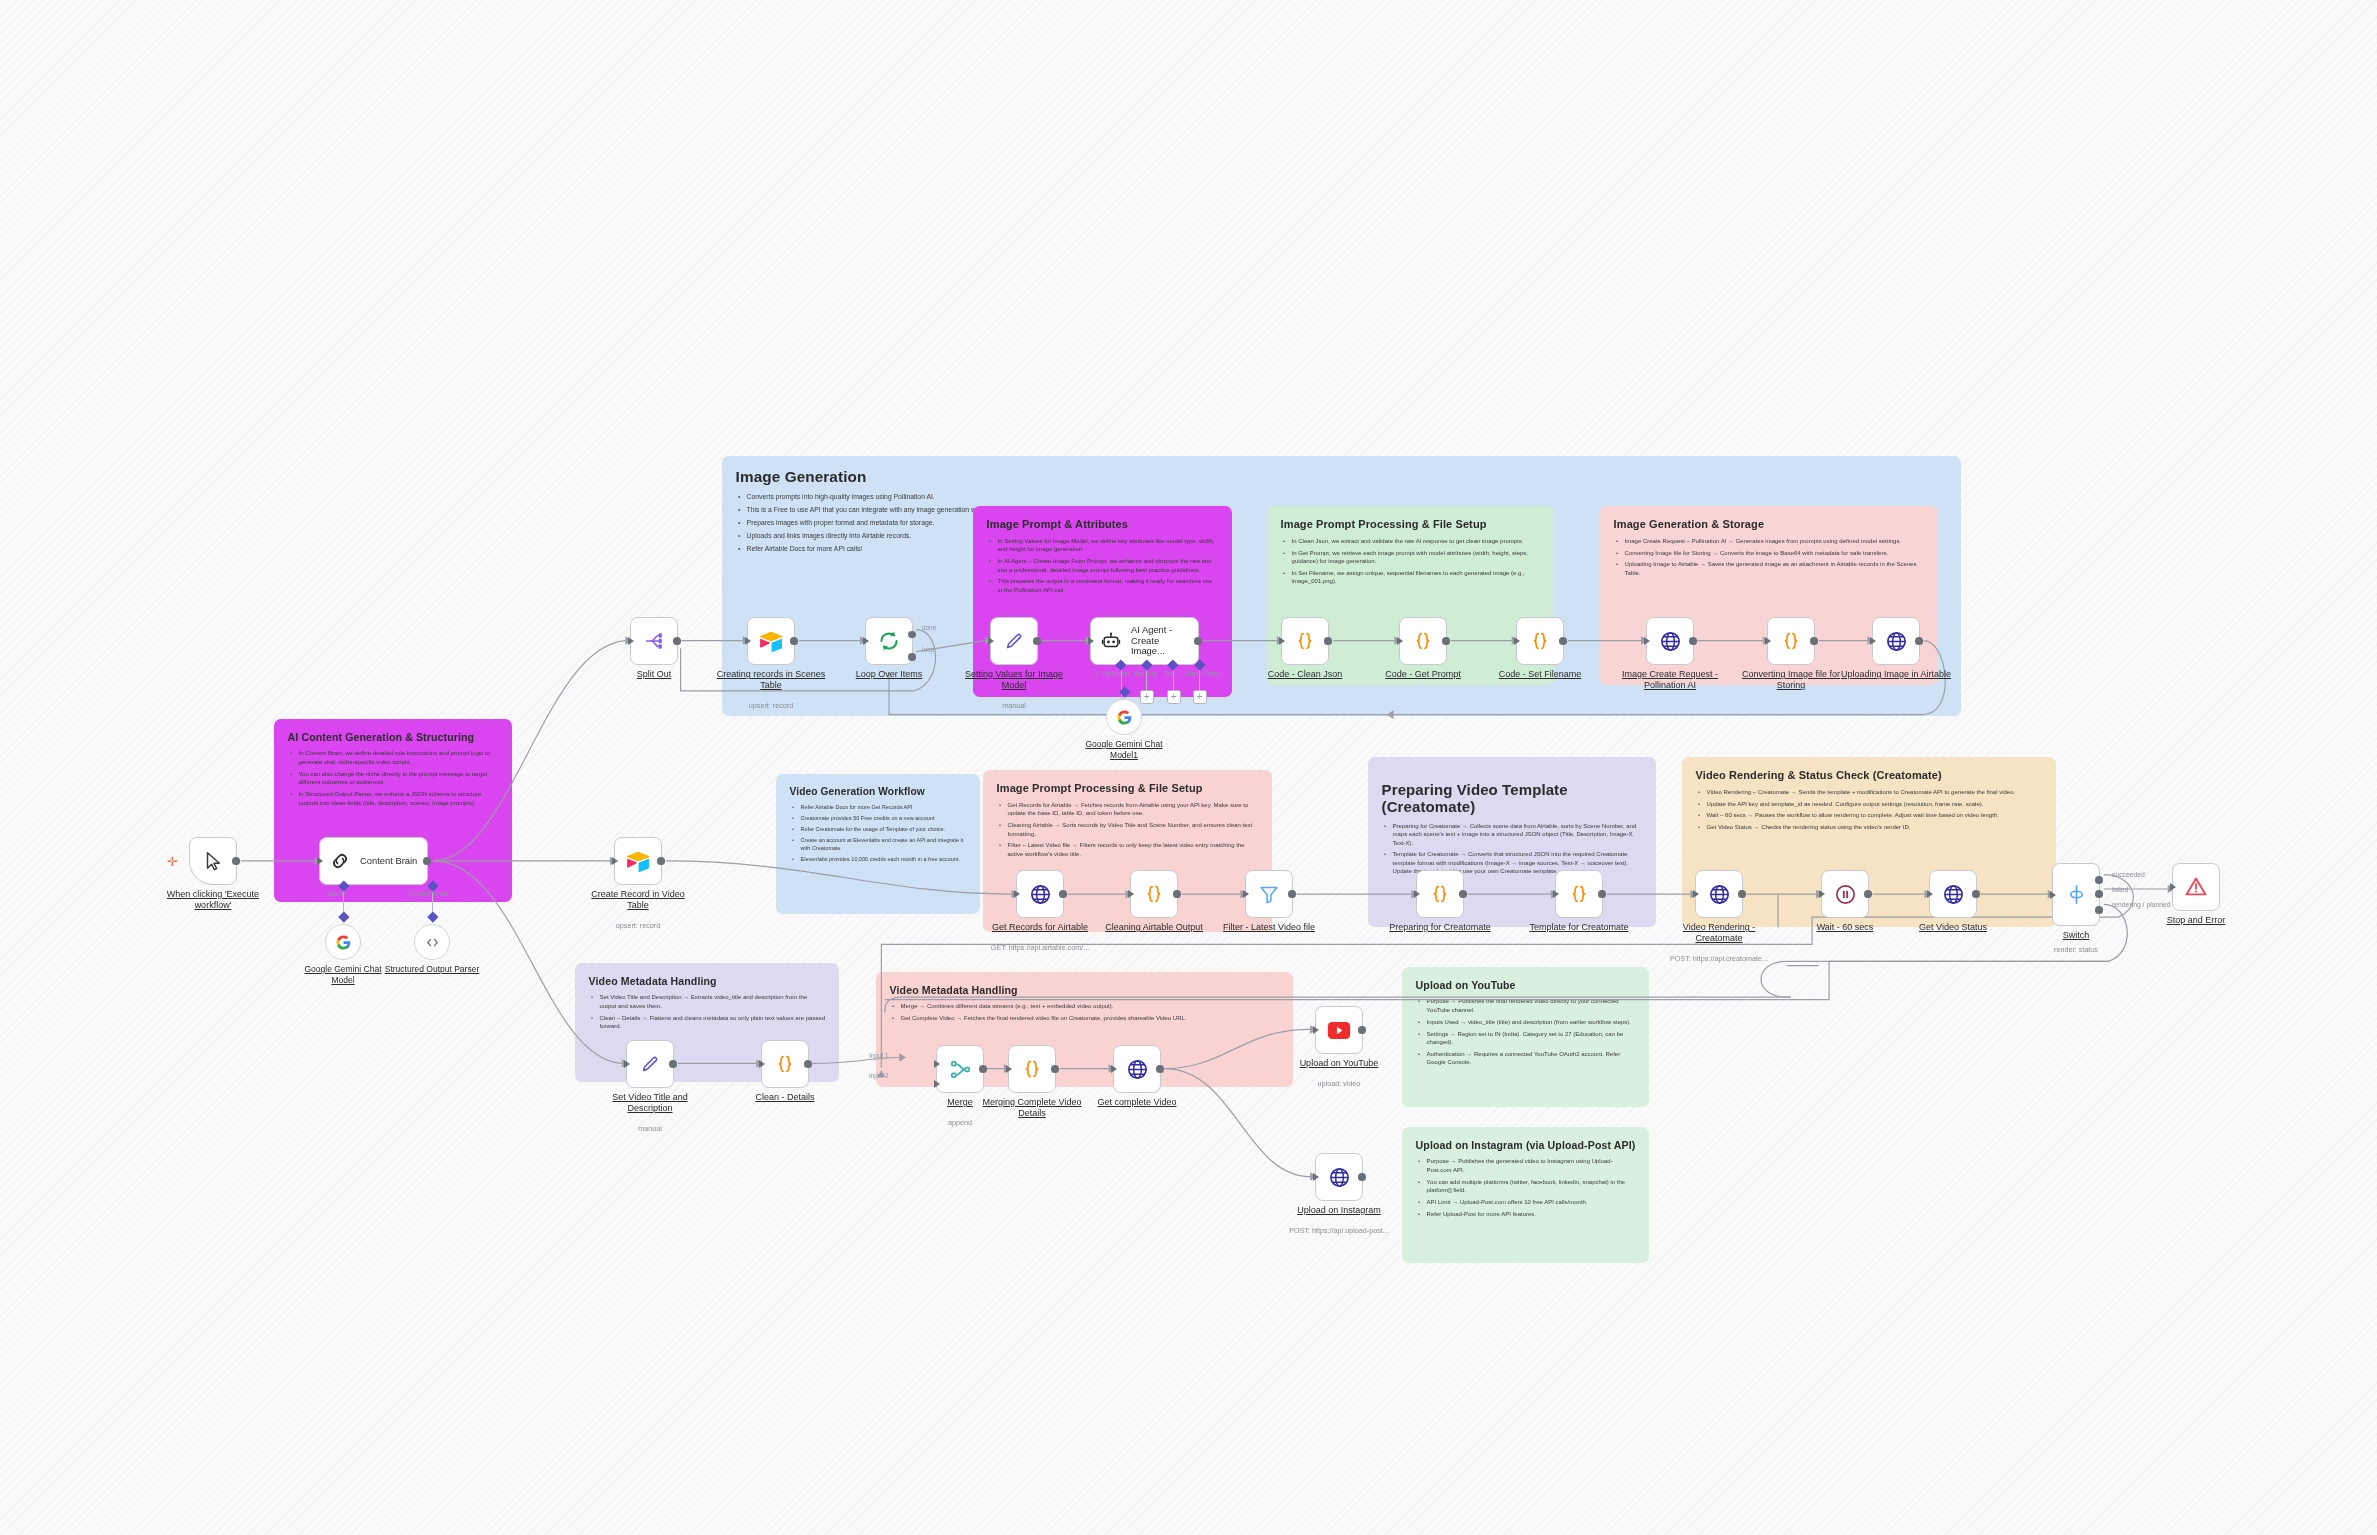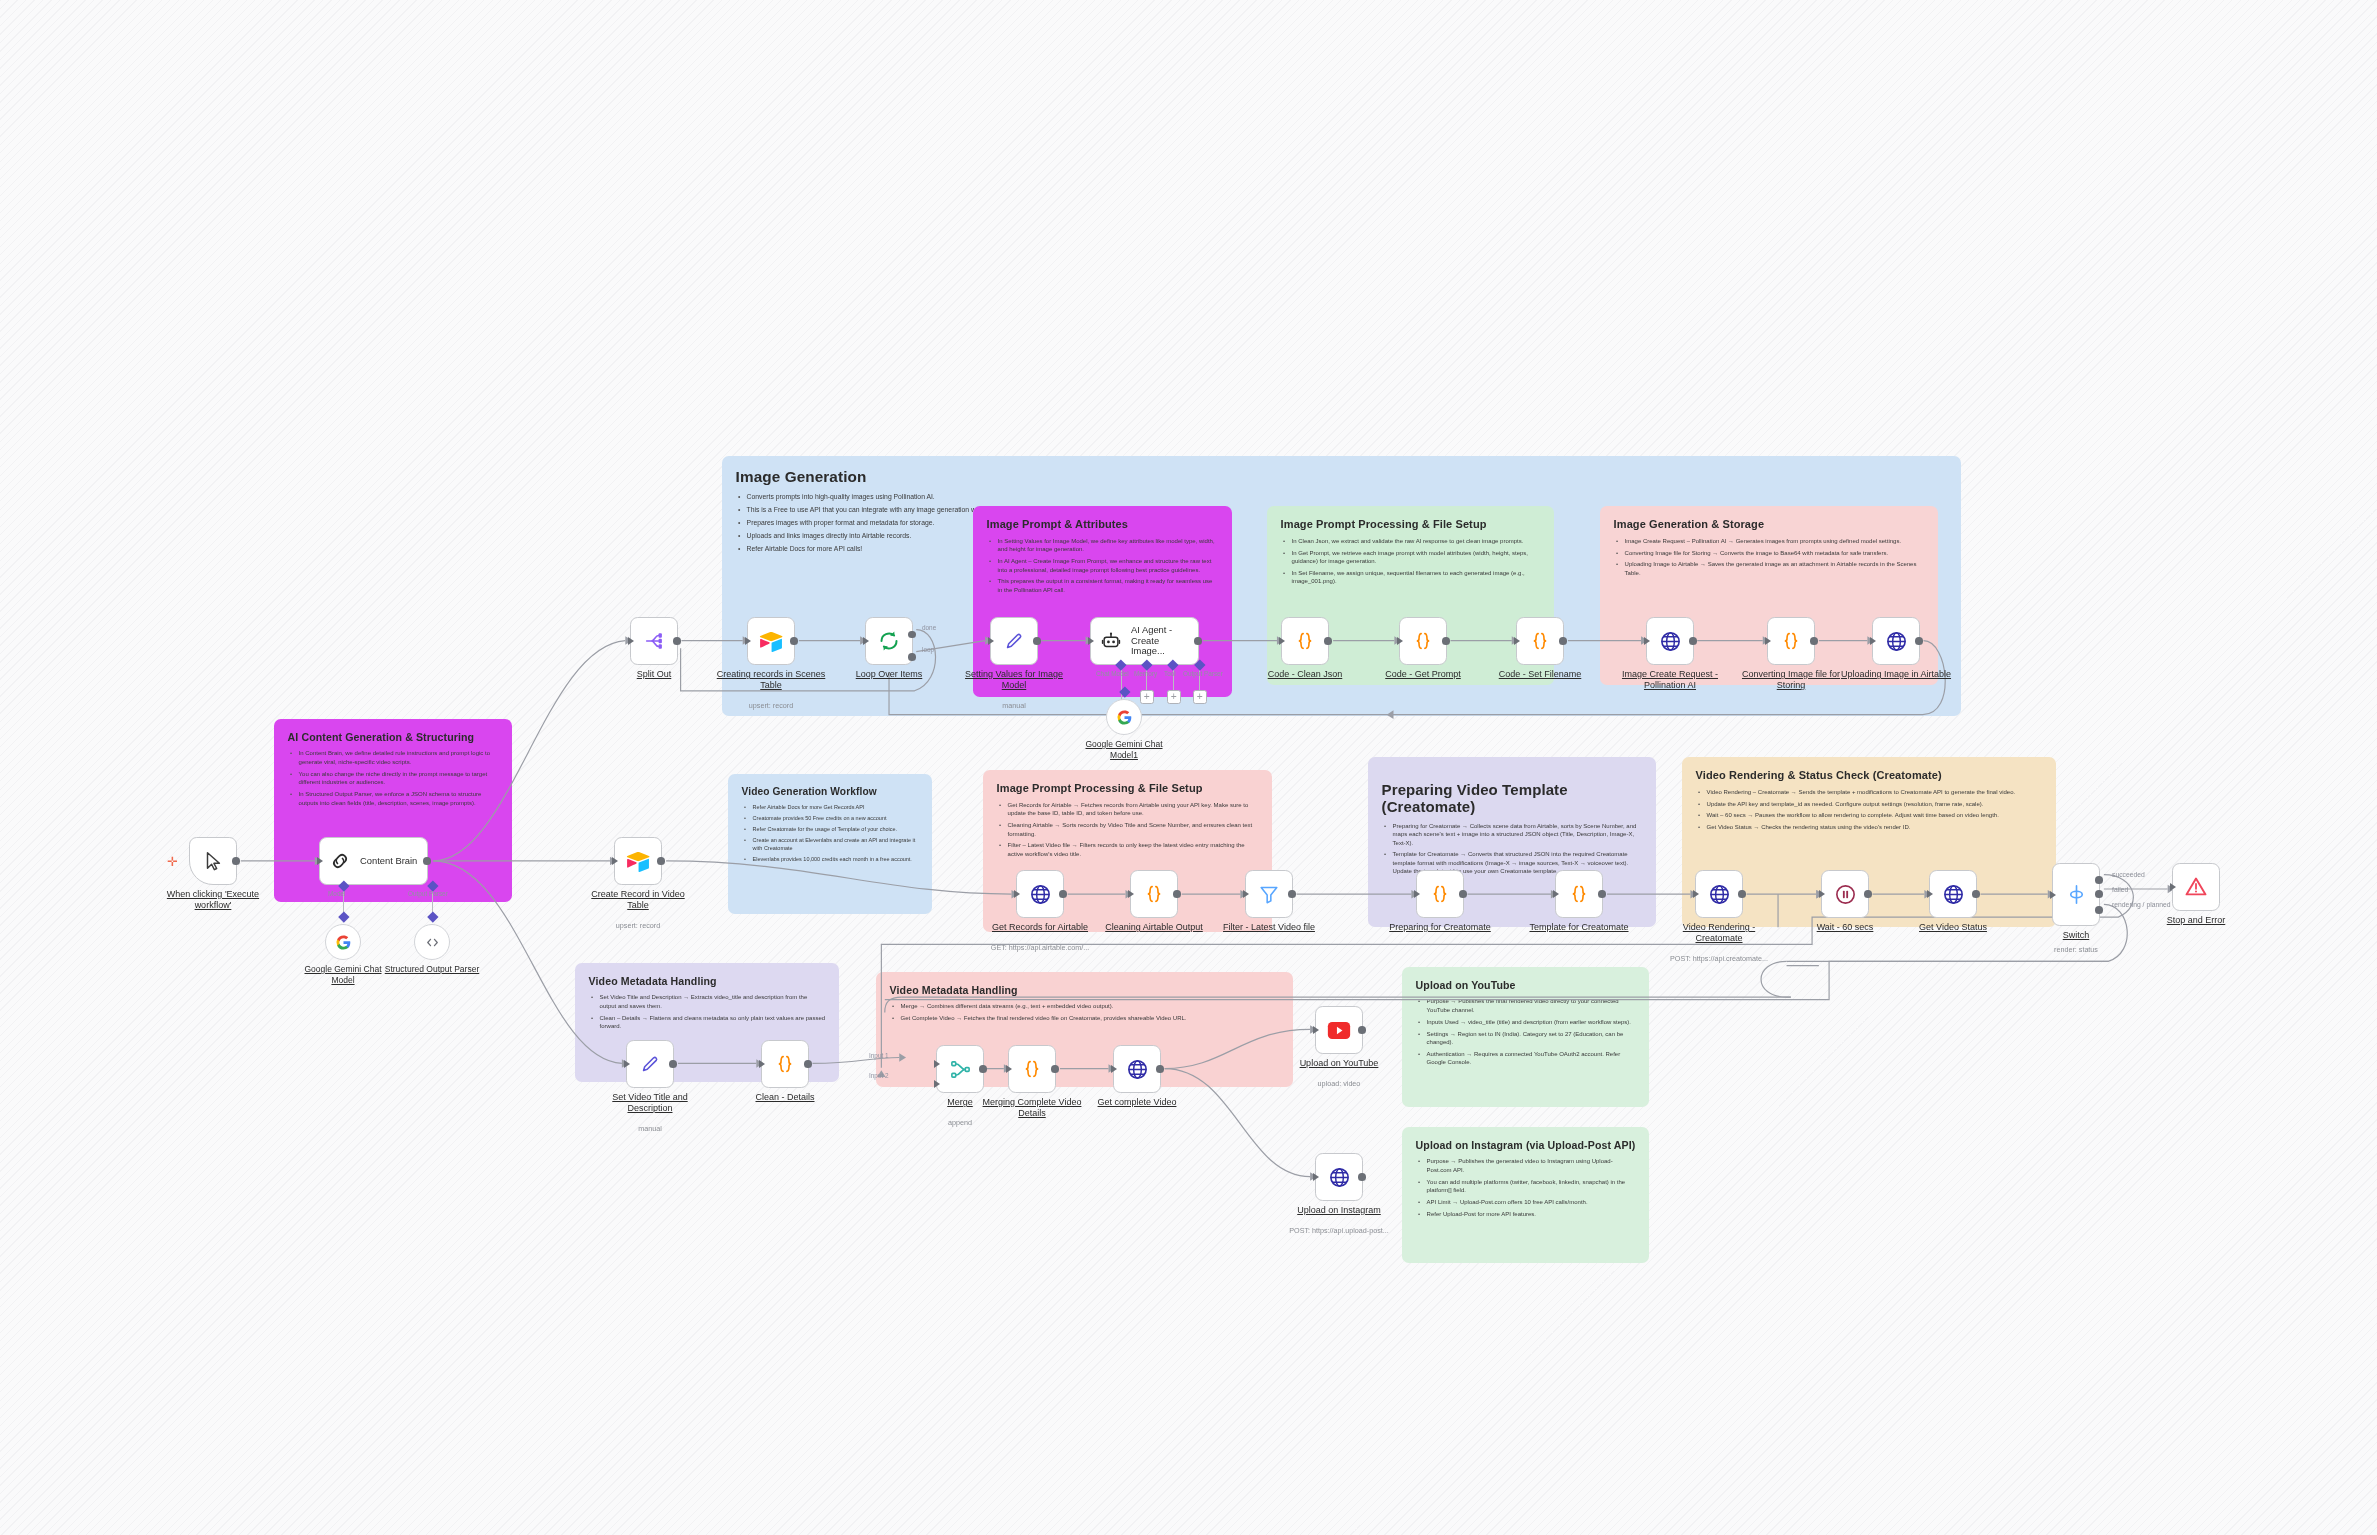--- a/index.html
+++ b/index.html
@@ -53,21 +53,21 @@
   }
 
   .note-blue   { background: #cfe2f5; }
   .note-orange { background: #d946ef; }
   .note-tan    { background: #f5e3c3; }
   .note-green  { background: #cfedd5; }
   .note-mint   { background: #d8f0dd; }
   .note-pink   { background: #f8d4d4; }
   .note-red    { background: #f9d2d2; }
   .note-lav    { background: #dcd9f0; }
-  .note-lblue  { background: #cfe2f5; }
+  .note-lblue  { background: #cfe2f5; margin-left: 48px; }
   .note-lav2   { background: #ddd9f1; }
 
   
   .node {
     position: absolute;
     width: 48px; height: 48px;
     background: #fff;
     border: 1.3px solid #c7c9cd;
     border-radius: 7.7px;
     display: flex;

